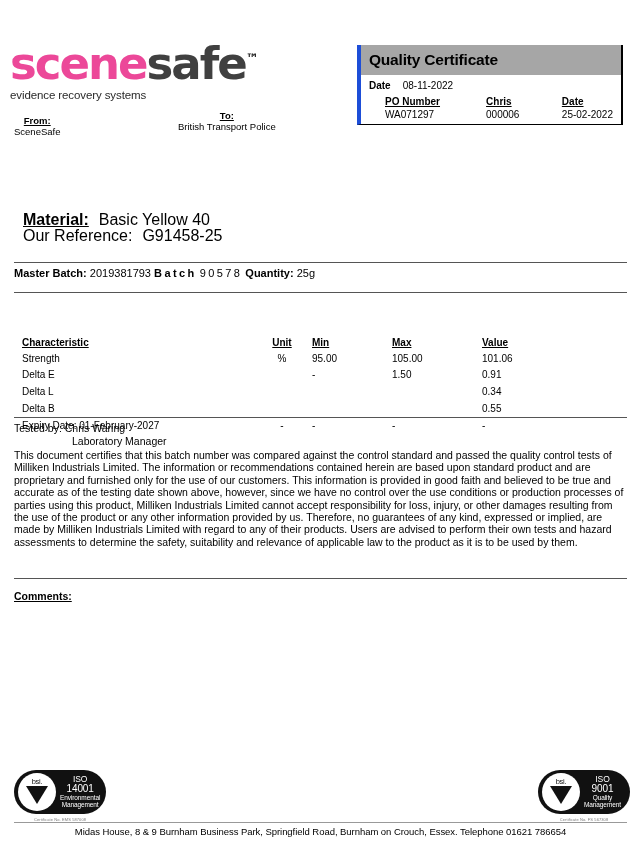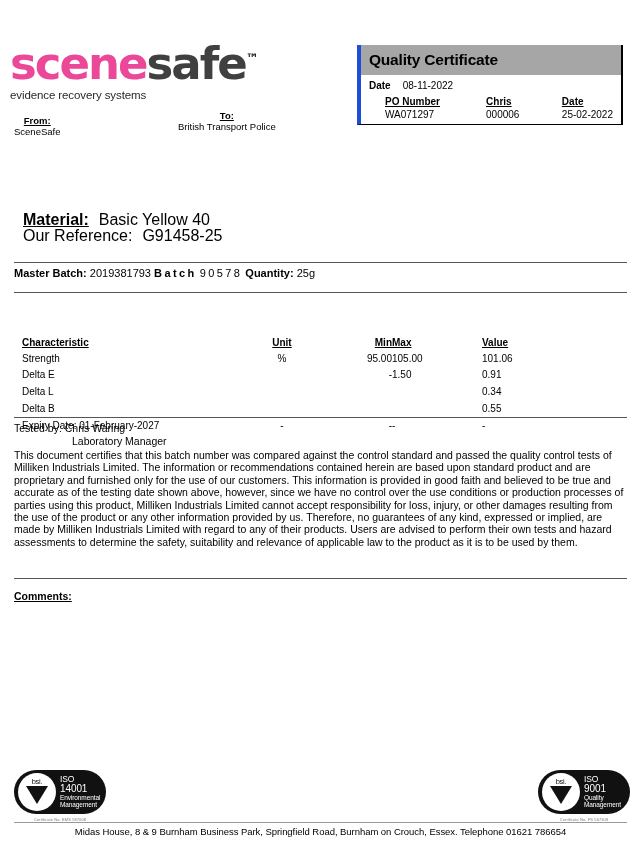--- a/index.html
+++ b/index.html
@@ -182,21 +182,21 @@
     line-height: 16px;
     vertical-align: top;
   }
   #data-table thead th {
     font-weight: bold;
     text-decoration: underline;
     padding-bottom: 0px;
   }
   #data-table .c-char  { width: 230px; }
   #data-table .c-unit  { width: 60px;  text-align: center; }
-  #data-table .c-min   { width: 80px; text-align: right;  }
+  #data-table .c-min   { width: 80px;  }
   #data-table .c-max   { width: 90px;  }
   #data-table .c-val   { width: auto;  }
   #data-table tbody tr.tight td { line-height: 15px; }
   #data-table tbody tr.loose td { line-height: 16px; padding-top: 1px; }
 
   
   #tested-block {
     position: absolute;
     left: 14px;
     top: 422px;
@@ -267,20 +267,21 @@
     border-left: 11px solid transparent;
     border-right: 11px solid transparent;
     border-top: 18px solid #111;
   }
   .iso-txt {
     color: #ffffff;
     font-size: 6.5px;
     line-height: 7.6px;
     margin-left: 4px;
     letter-spacing: -0.1px;
+    text-align: center;
   }
   .iso-txt .iso-std {
     font-size: 8.5px;
     line-height: 9.2px;
     display: block;
   }
   .iso-txt .iso-num {
     font-size: 10px;
     line-height: 9.2px;
     display: block;

